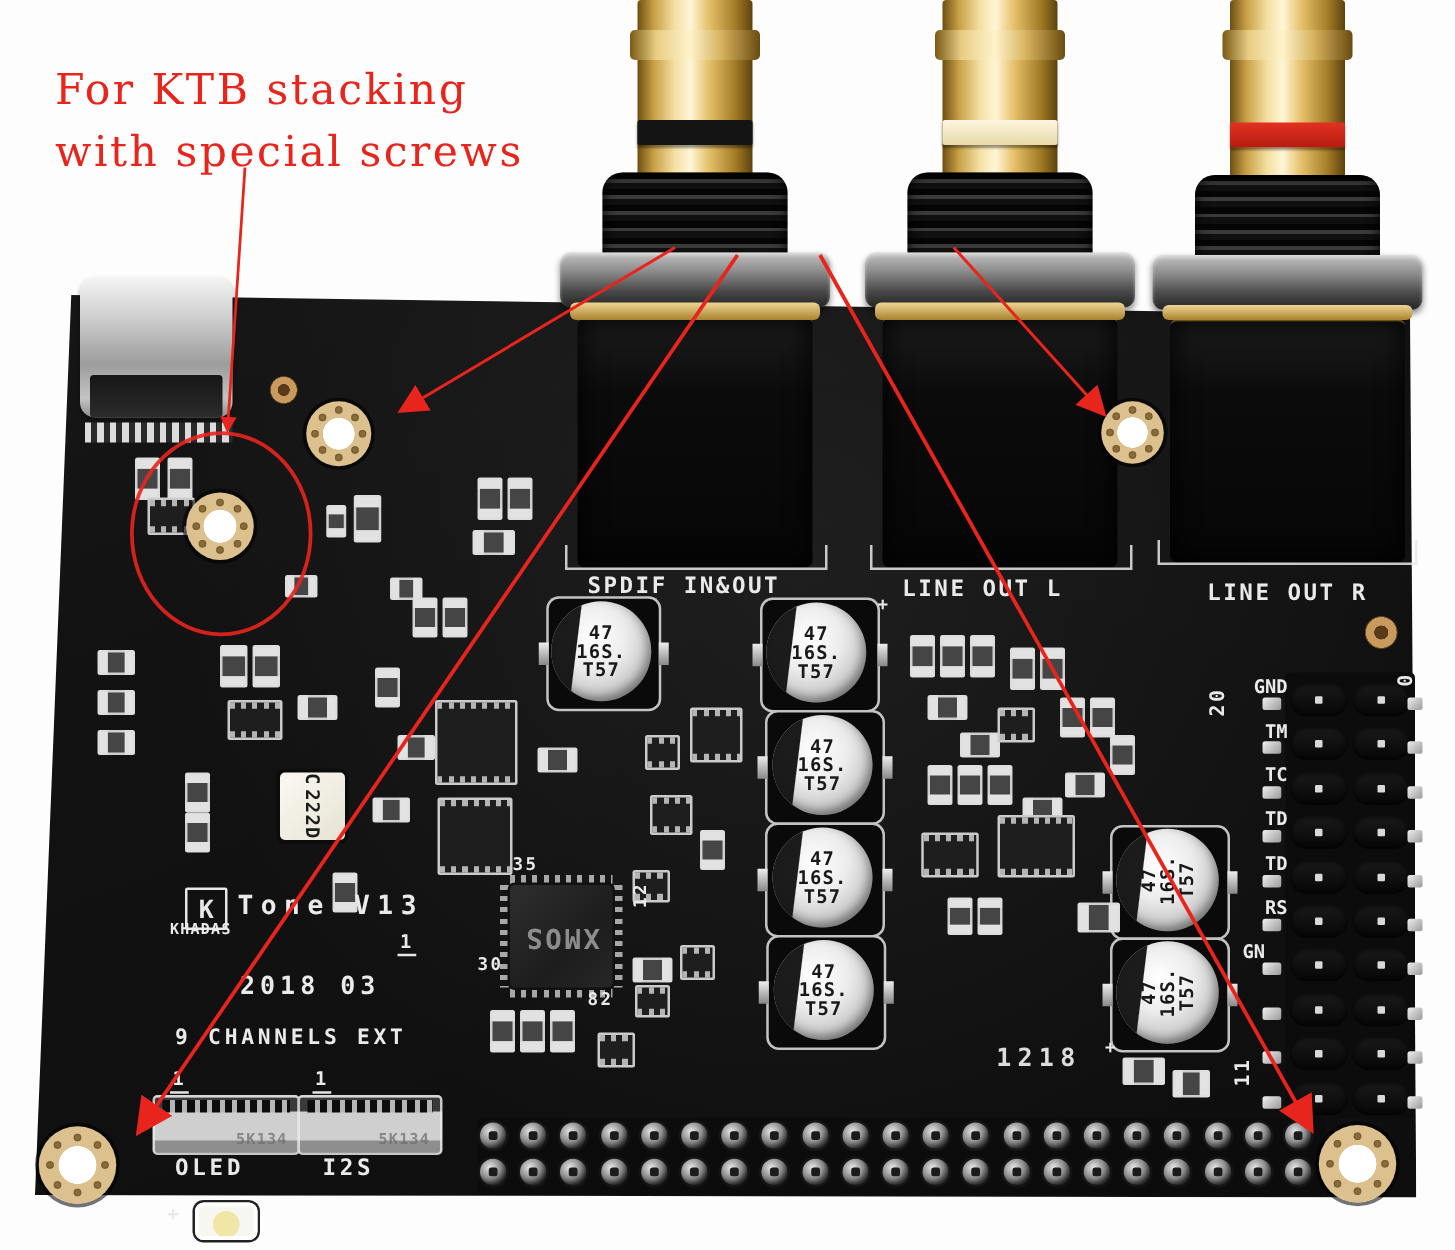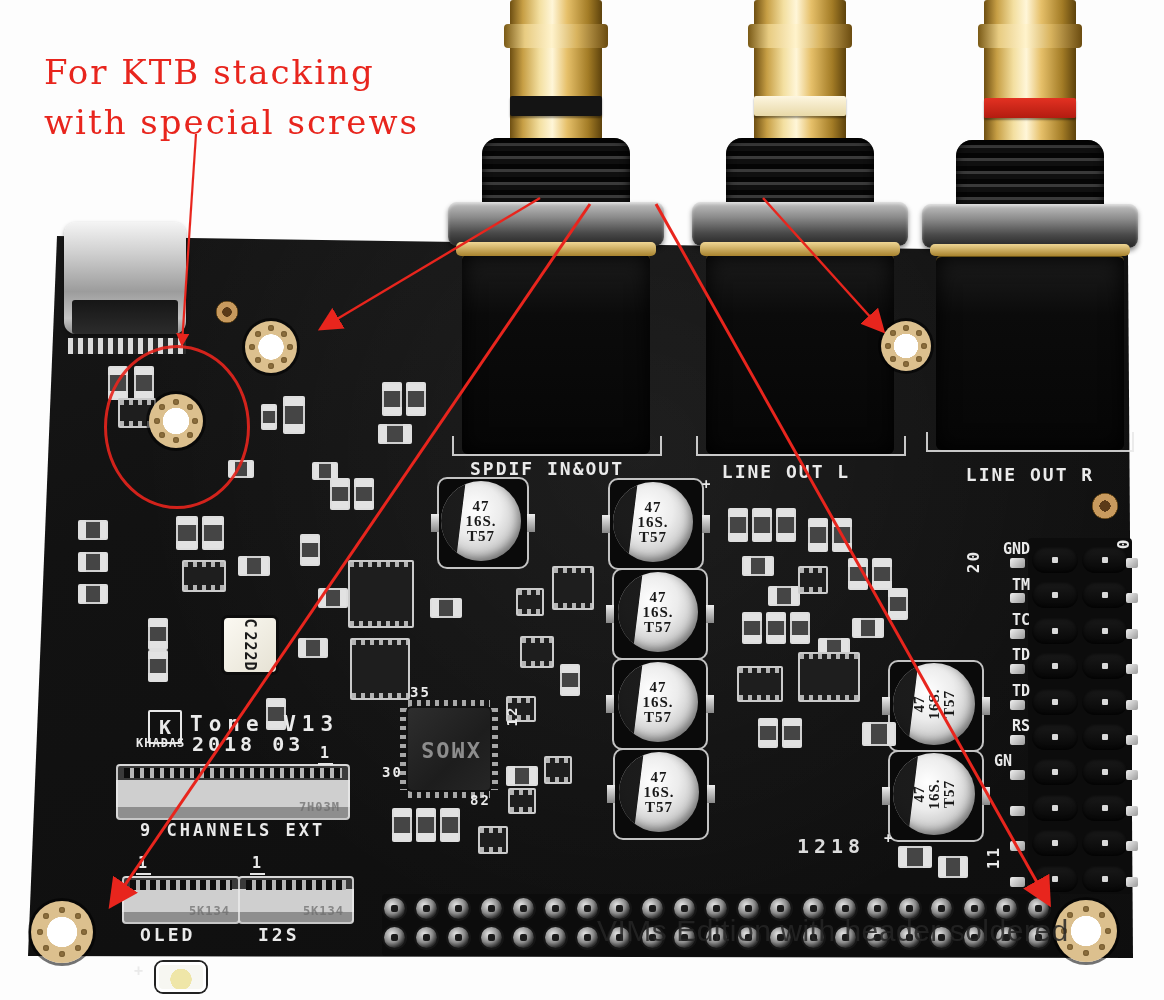--- a/index.html
+++ b/index.html
@@ -43,21 +43,21 @@
   .usbc-clamp{background:linear-gradient(180deg,#161616,#2c2c2c);z-index:4;border-radius:3px;}
   .usbc-comb{z-index:4;background:repeating-linear-gradient(90deg,#dcdcdc 0 5px,#2a2a2a 5px 10px);}
 
   
   .cap-frame{position:absolute;z-index:3;background:#0a0a0a;border:2px solid rgba(228,228,228,.85);border-radius:10px;}
   .cap-frame::before,.cap-frame::after{content:"";position:absolute;top:50%;width:8px;height:18px;margin-top:-9px;
       background:linear-gradient(180deg,#eee,#888);}
   .cap-frame::before{left:-8px;} .cap-frame::after{right:-8px;}
   .cap{position:absolute;z-index:4;border-radius:50%;
        background:radial-gradient(circle at 42% 36%,#ffffff 0%,#ececec 38%,#c9c9c9 66%,#9a9a9a 88%,#6a6a6a);
-       box-shadow:inset -3px -4px 8px rgba(0,0,0,.35);font-family:Liberation Serif, serif;}
+       box-shadow:inset -3px -4px 8px rgba(0,0,0,.35);}
   .cap::before{content:"";position:absolute;inset:0;border-radius:50%;
        background:linear-gradient(97deg,rgba(16,16,16,.95) 27%,rgba(16,16,16,0) 28%);}
   .cap-label{position:absolute;inset:0;display:flex;flex-direction:column;align-items:center;justify-content:center;
        z-index:2;color:#191919;font-weight:bold;font-size:15px;line-height:15px;letter-spacing:1px;}
   .cap-label.rot-ccw{transform:rotate(-90deg);}
 
   
   .xmos{position:absolute;z-index:3;background:linear-gradient(135deg,#2e2e2e,#1d1d1d 60%,#262626);
         border-radius:4px;box-shadow:0 0 0 2px #111;display:flex;align-items:center;justify-content:center;}
   .xmos-pins-h{position:absolute;height:7px;left:6px;right:6px;z-index:3;
@@ -147,21 +147,21 @@
 
   <div class="silk" style="left:452px;top:458px;width:190px;text-align:center;font-size:18px;">SPDIF IN&amp;OUT</div>
   <div class="silk" style="left:706px;top:461px;width:160px;text-align:center;font-size:18px;">LINE OUT L</div>
   <div class="silk" style="left:950px;top:464px;width:160px;text-align:center;font-size:18px;">LINE OUT R</div>
 
   <div class="brandbox" style="left:148px;top:710px;width:30px;height:30px;font-size:20px;">
       <span>K</span>
     </div>
   <div class="silk" style="left:190px;top:712px;font-size:21px;letter-spacing:6px;">Tone V13</div>
   <div class="silk" style="left:136px;top:736px;font-size:12px;letter-spacing:1px;">KHADAS</div>
-  <div class="silk" style="left:192px;top:732px;font-size:20px;letter-spacing:4px;">2018 03</div>
+  <div class="silk" style="left:192px;top:776px;font-size:20px;letter-spacing:4px;">2018 03</div>
 
   <div class="cap-frame" style="left:437px;top:477px;width:88px;height:88px;"></div>
   <div class="cap" style="left:441px;top:481px;width:80px;height:80px;">
     <div class="cap-label">
         <span>47</span>
         <span>16S.</span>
         <span>T57</span>
       </div>
   </div>
 
@@ -235,24 +235,20 @@
   <div class="silk" style="left:382px;top:764px;font-size:14px;">30</div>
   <div class="silk" style="left:470px;top:792px;font-size:14px;">82</div>
 
   <div class="film-cap" style="left:224px;top:618px;width:52px;height:54px;">
     <div class="inner">
         <span>C</span>
         <span>222D</span>
       </div>
   </div>
 
-  <div class="ffc" style="left:116px;top:764px;width:230px;height:52px;">
-    <div class="teeth"></div>
-    <div class="mark">7H03M</div>
-  </div>
   <div class="silk" style="left:140px;top:820px;font-size:17px;letter-spacing:3px;">9 CHANNELS EXT</div>
 
   <div class="ffc" style="left:122px;top:876px;width:114px;height:44px;">
     <div class="teeth"></div>
     <div class="mark">5K134</div>
   </div>
   <div class="ffc" style="left:238px;top:876px;width:112px;height:44px;">
     <div class="teeth"></div>
     <div class="mark">5K134</div>
   </div>
@@ -276,21 +272,20 @@
   <div class="silk rot-ccw" style="left:1118px;top:534px;font-size:16px;">0</div>
 
   <div class="strip" style="left:382px;top:894px;width:678px;height:62px;"></div>
 
   <div class="silk" style="left:797px;top:834px;font-size:20px;letter-spacing:5px;color:#dcdcdc;">1218</div>
   <div class="led" style="left:156px;top:962px;width:44px;height:24px;"></div>
 
   <div class="red-circle" style="left:104px;top:345px;width:140px;height:158px;"></div>
   <div class="red-note" style="left:44px;top:102px;">with special screws</div>
   <div class="red-note" style="left:44px;top:52px;">For KTB stacking</div>
-  <div class="edition" style="left:597px;top:914px;">VIMs Edition with header soldered</div>
 
   <svg id="arrows" width="1164" height="1000" viewBox="0 0 1164 1000">
     <defs>
       <marker id="ah" viewBox="0 0 10 10" refX="8" refY="5" markerWidth="10" markerHeight="10" orient="auto">
         <path d="M0,0 L10,5 L0,10 z" fill="#e8251d"></path>
       </marker>
       <marker id="ahs" viewBox="0 0 10 10" refX="8" refY="5" markerWidth="6" markerHeight="6" orient="auto">
         <path d="M0,0 L10,5 L0,10 z" fill="#e8251d"></path>
       </marker>
     </defs>

